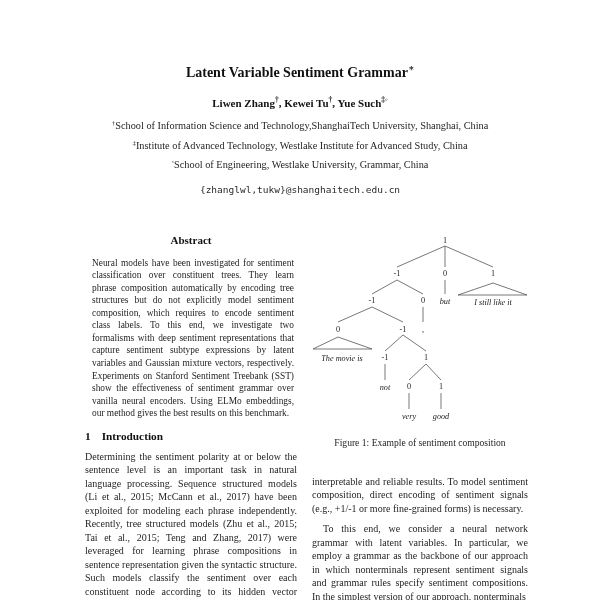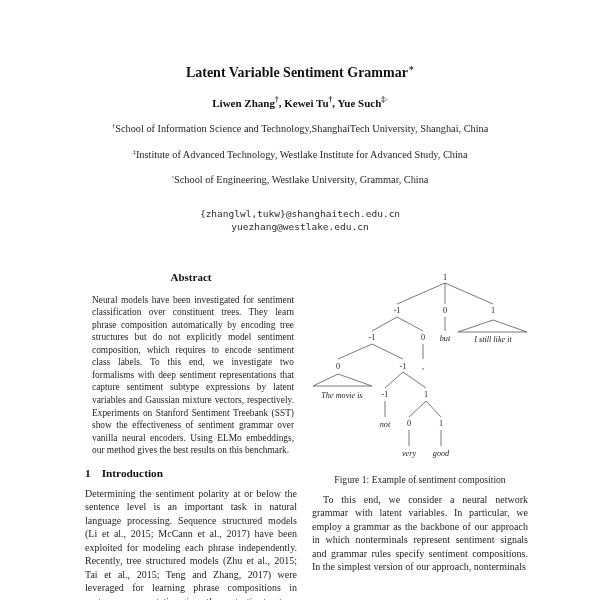--- a/index.html
+++ b/index.html
@@ -6,23 +6,23 @@
   .page{
     position:relative;width:600px;height:600px;margin:0 auto;
     background:#ffffff;overflow:hidden;color:#1e1e1e;
     font-family:"Liberation Serif","DejaVu Serif",serif;
   }
   header{padding-top:60px;text-align:center;}
   .title{font-size:14px;font-weight:bold;color:#111;margin:0;line-height:17px;}
   .title sup{font-size:9px;}
   .authors{margin-top:13px;font-size:11px;font-weight:bold;color:#111;line-height:14px;}
   .authors sup{font-size:7.5px;font-weight:bold;}
-  .affils{margin-top:5px;font-size:10.3px;line-height:22px;color:#1e1e1e;}
+  .affils{margin-top:5px;font-size:10.3px;line-height:16px;color:#1e1e1e;}
   .affils sup{font-size:7px;}
-  .emails{margin-top:15px;font-size:9.5px;line-height:13px;
+  .emails{margin-top:9px;font-size:9.5px;line-height:13px;
     font-family:"DejaVu Sans Mono","Liberation Mono",monospace;color:#2a2a2a;}
   .columns{display:flex;gap:15px;margin:36px 72px 0 85px;}
   .col-left{width:212px;}
   .col-right{width:216px;}
   .abstract-heading{font-size:11px;font-weight:bold;color:#111;text-align:center;margin:2px 0 0 0;line-height:13px;}
   .abstract-body{
     margin:10px 0 9px 0;padding:0 3px 0 7px;font-size:9.4px;line-height:12.55px;
     text-align:justify;hyphens:auto;-webkit-hyphens:auto;
   }
   .section-heading{font-size:11.3px;font-weight:bold;color:#111;margin:2px 0 0 0;line-height:14px;}
@@ -52,21 +52,20 @@
     </div>
 
     <div class="affils">
       <div><sup>†</sup><span>School of Information Science and Technology,ShanghaiTech University, Shanghai, China</span></div>
       <div><sup>‡</sup><span>Institute of Advanced Technology, Westlake Institute for Advanced Study, China</span></div>
       <div><sup>◦</sup><span>School of Engineering, Westlake University, Grammar, China</span></div>
     </div>
 
     <div class="emails">
       <div>{zhanglwl,tukw}@shanghaitech.edu.cn</div>
-      <div>yuezhang@westlake.edu.cn</div>
     </div>
   </header>
 
   <div class="columns">
 
     <div class="col-left">
       <h2 class="abstract-heading">Abstract</h2>
       <p class="abstract-body">Neural models have been investigated for sentiment classification over constituent trees. They learn phrase composition automatically by encoding tree structures but do not explicitly model sentiment composition, which requires to encode sentiment class labels. To this end, we investigate two formalisms with deep sentiment representations that capture sentiment subtype expressions by latent variables and Gaussian mixture vectors, respectively. Experiments on Stanford Sentiment Treebank (SST) show the effectiveness of sentiment grammar over vanilla neural encoders. Using ELMo embeddings, our method gives the best results on this benchmark.</p>
 
       <h2 class="section-heading"><span class="sec-num">1</span><span>Introduction</span></h2>
@@ -118,17 +117,18 @@
             <text x="111" y="100">,</text>
             <text x="30" y="129">The movie is</text>
             <text x="73" y="158">not</text>
             <text x="97" y="187">very</text>
             <text x="129" y="187">good</text>
           </g>
         </svg>
         <figcaption class="figure-caption">Figure 1: Example of sentiment composition</figcaption>
       </figure>
 
+      <p class="body-text rc-p1">interpretable and reliable results. To model sentiment composition, direct encoding of sentiment signals (e.g., +1/-1 or more fine-grained forms) is necessary.</p>
       <p class="body-text rc-p2">To this end, we consider a neural network grammar with latent variables. In particular, we employ a grammar as the backbone of our approach in which nonterminals represent sentiment signals and grammar rules specify sentiment compositions. In the simplest version of our approach, nonterminals</p>
     </div>
 
   </div>
 </div>
 
 </body></html>

